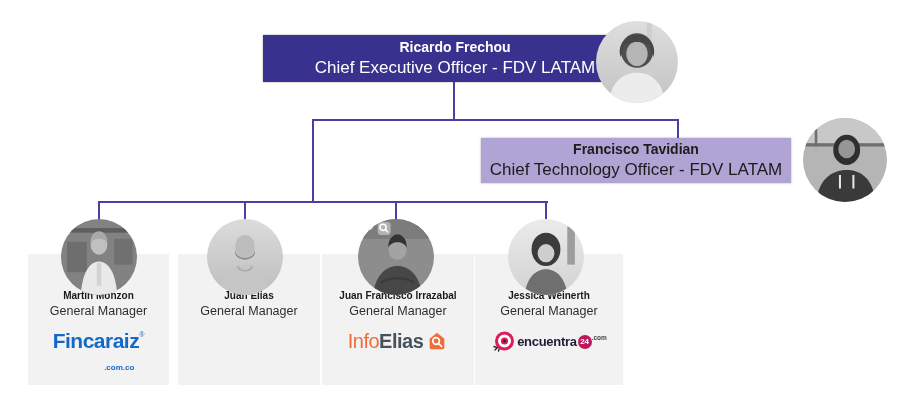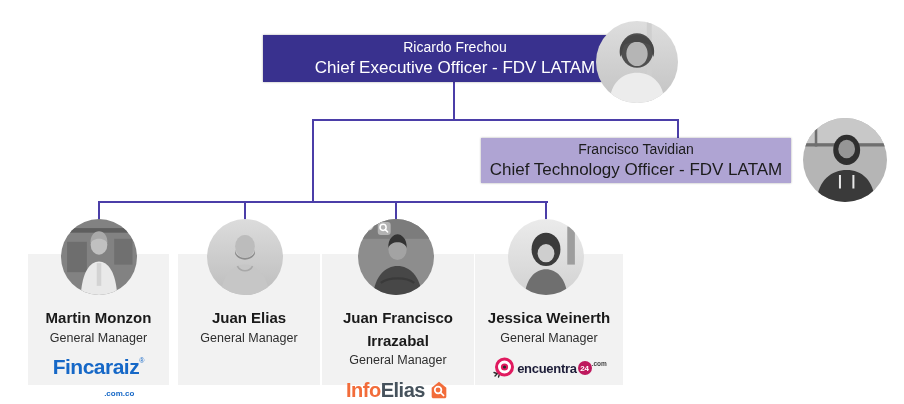--- a/index.html
+++ b/index.html
@@ -7,43 +7,43 @@
     position:relative;width:904px;height:404px;background:#ffffff;overflow:hidden;
     font-family:"Liberation Sans",sans-serif;
   }
   
   .line{position:absolute;background:#4B3EA8;z-index:1;}
   
   .node{position:absolute;display:flex;flex-direction:column;justify-content:center;
         text-align:center;z-index:2;box-shadow:0 0 2px rgba(0,0,0,.35);}
   .ceo-box{left:263px;top:35px;width:384px;height:47px;background:#39318E;color:#ffffff;}
   .cto-box{left:481px;top:138px;width:310px;height:45px;background:#AFA4D3;color:#1c1c1c;}
-  .node-name{font-size:14px;font-weight:normal;line-height:1.45;text-align:center;}
+  .node-name{font-size:14px;font-weight:bold;line-height:1.45;text-align:center;}
   .node-title{font-size:17px;line-height:1.35;}
   
   .photo{position:absolute;border-radius:50%;overflow:hidden;z-index:3;}
   .photo svg{display:block;width:100%;height:100%;}
   .ceo-photo{left:596px;top:21px;width:82px;height:82px;}
   .cto-photo{left:803px;top:118px;width:84px;height:84px;}
   .gm-photo{width:76px;height:76px;top:219px;}
   
   .gm-card{position:absolute;top:254px;height:131px;background:#F2F2F2;z-index:2;text-align:center;}
-  .gm-name{margin-top:53px;font-size:15px;font-weight:bold;color:#1a1a1a;line-height:1.5;}
+  .gm-name{margin-top:34px;font-size:10px;font-weight:bold;color:#1a1a1a;line-height:1.5;}
   .gm-title{font-size:12.5px;color:#2e2e2e;line-height:1.4;}
   .gm-logo{margin-top:9px;display:flex;align-items:center;justify-content:center;}
   
   .fz-wrap{display:inline-block;line-height:1;}
   .fz-main{font-size:21px;font-weight:bold;color:#1668C7;letter-spacing:-0.5px;}
   .fz-reg{font-size:7px;color:#1668C7;vertical-align:top;position:relative;top:1px;}
   .fz-suffix{font-size:8px;font-weight:bold;color:#1668C7;text-align:right;margin-top:13px;padding-right:10px;}
   
   .yp-text{font-size:21px;font-weight:bold;color:#3050E0;letter-spacing:-0.5px;margin-left:5px;}
   .yp-suffix{font-size:13px;font-weight:bold;color:#3050E0;}
   
-  .ic-part1{font-size:20px;font-weight:bold;color:#F26C3A;letter-spacing:-0.5px;}
+  .ic-part1{font-size:20px;font-weight:normal;color:#F26C3A;letter-spacing:-0.5px;}
   .ic-part2{font-size:20px;font-weight:bold;color:#46525C;letter-spacing:-0.5px;}
   .ic-icon{margin-left:3px;}
   
   .en-text{font-size:13px;font-weight:bold;color:#1d1d38;margin-left:2px;letter-spacing:-0.3px;}
   .en-badge{display:inline-flex;align-items:center;justify-content:center;width:14px;height:14px;
             border-radius:50%;background:#be185d;color:#ffffff;font-size:8px;font-weight:bold;margin-left:1px;}
   .en-suffix{font-size:6.5px;font-weight:bold;color:#444444;align-self:flex-start;margin-top:4px;}
 </style>
 </head>
 <body>

